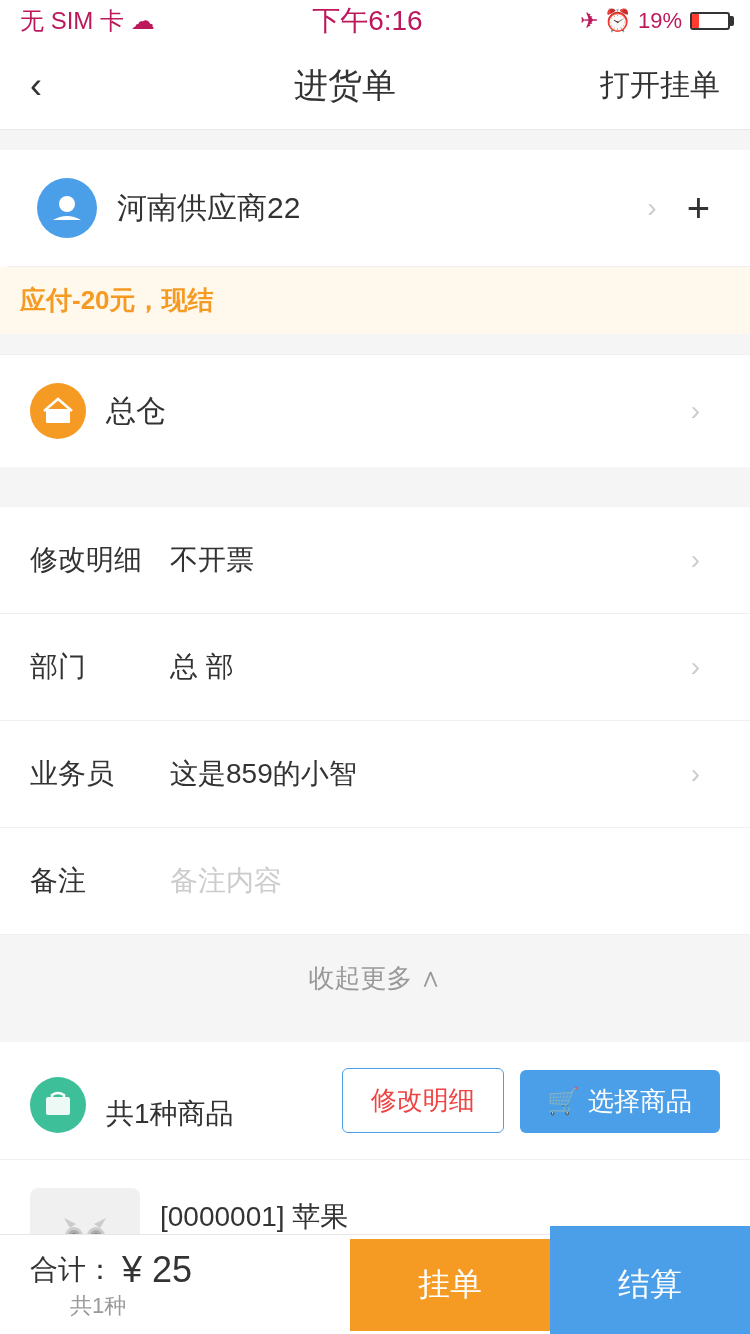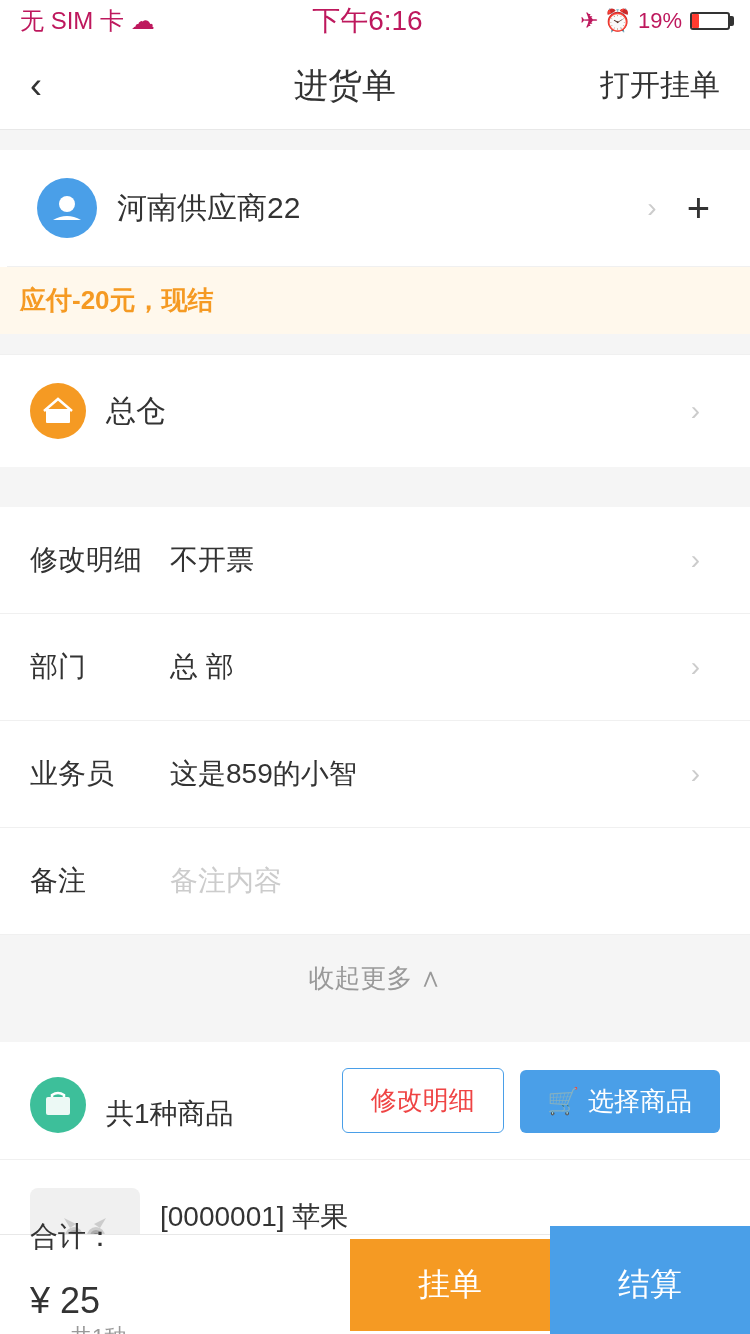--- a/index.html
+++ b/index.html
@@ -296,23 +296,22 @@
       flex: 1;
       padding: 0 30px;
       display: flex;
       flex-direction: column;
       justify-content: center;
     }
     .total-label {
       font-size: 28px;
       color: #333;
       display: flex;
-      align-items: flex-start;
-      gap: 24px;
-      flex-direction: column;
+      align-items: center;
+      gap: 8px;
     }
     .total-amount {
       font-size: 36px;
       font-weight: 500;
       color: #333;
     }
     .total-sub {
       font-size: 22px;
       color: #999;
       margin-left: 40px;

